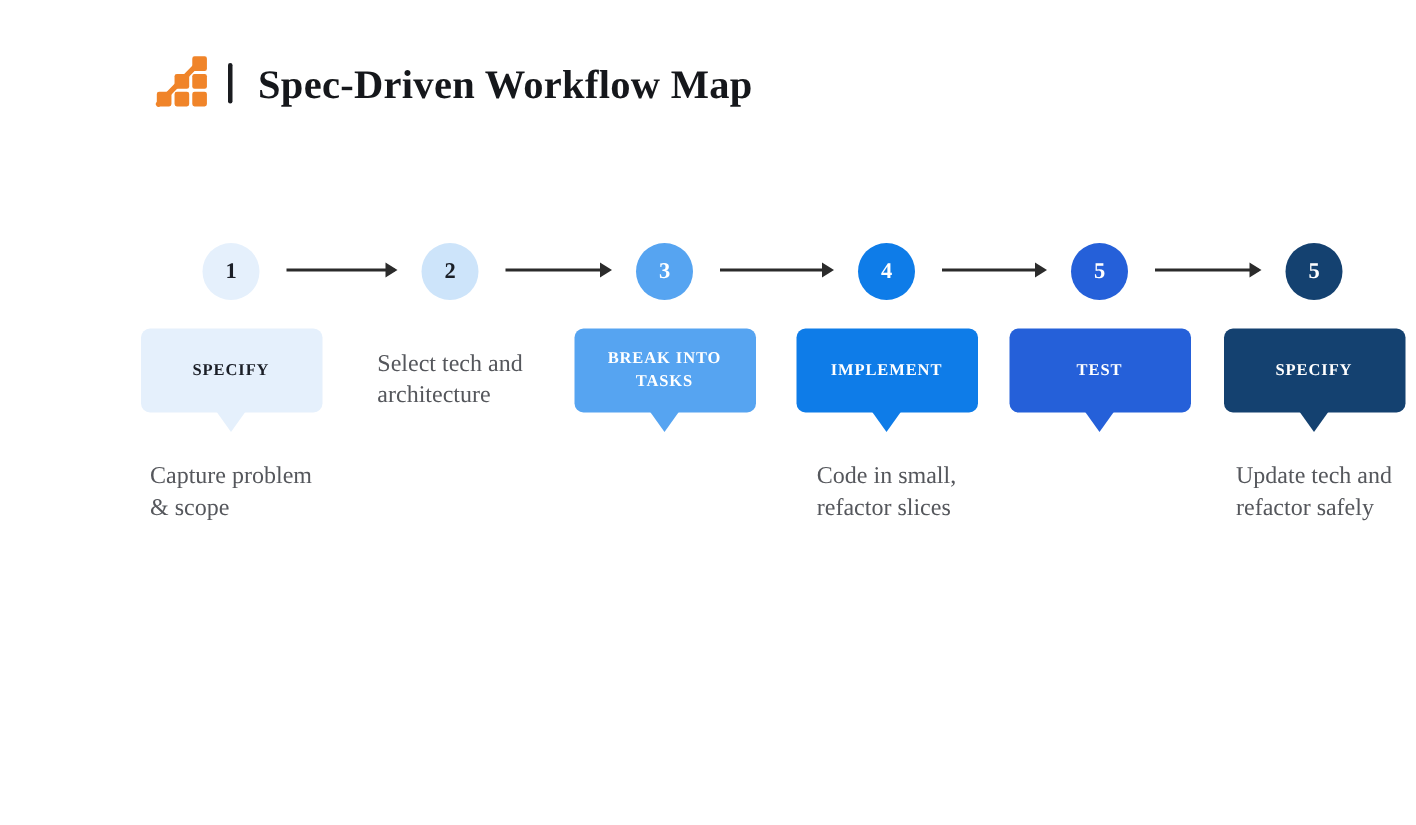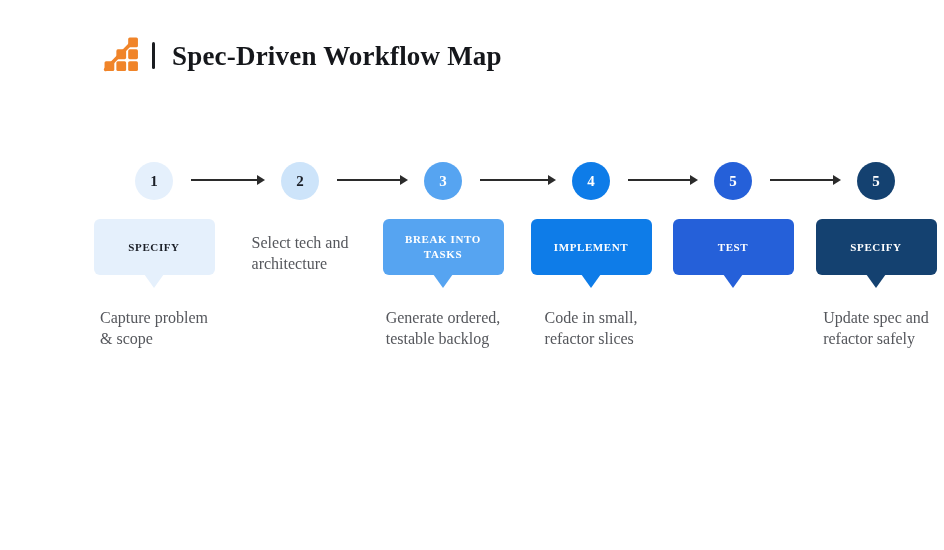--- a/index.html
+++ b/index.html
@@ -128,22 +128,20 @@
 
   <div class="step" style="left: 320px; --step-color: #56A4F1; --step-text: #FFFFFF;">
     <div class="circle">
         <span>3</span>
       </div>
     <div class="bubble">
       <span class="label">BREAK INTO
 TASKS</span>
       <div class="tail"></div>
     </div>
-    <div class="desc">Generate ordered,
-testable backlog</div>
   </div>
 
   <div class="step" style="left: 468px; --step-color: #0E7CE8; --step-text: #FFFFFF;">
     <div class="circle">
         <span>4</span>
       </div>
     <div class="bubble">
       <span class="label">IMPLEMENT</span>
       <div class="tail"></div>
     </div>
@@ -162,17 +160,17 @@
   </div>
 
   <div class="step" style="left: 753px; --step-color: #144170; --step-text: #FFFFFF;">
     <div class="circle">
         <span>5</span>
       </div>
     <div class="bubble">
       <span class="label">SPECIFY</span>
       <div class="tail"></div>
     </div>
-    <div class="desc">Update spec and
+    <div class="desc">Update tech and
 refactor safely</div>
   </div>
 
 </div>
 
 </body></html>

